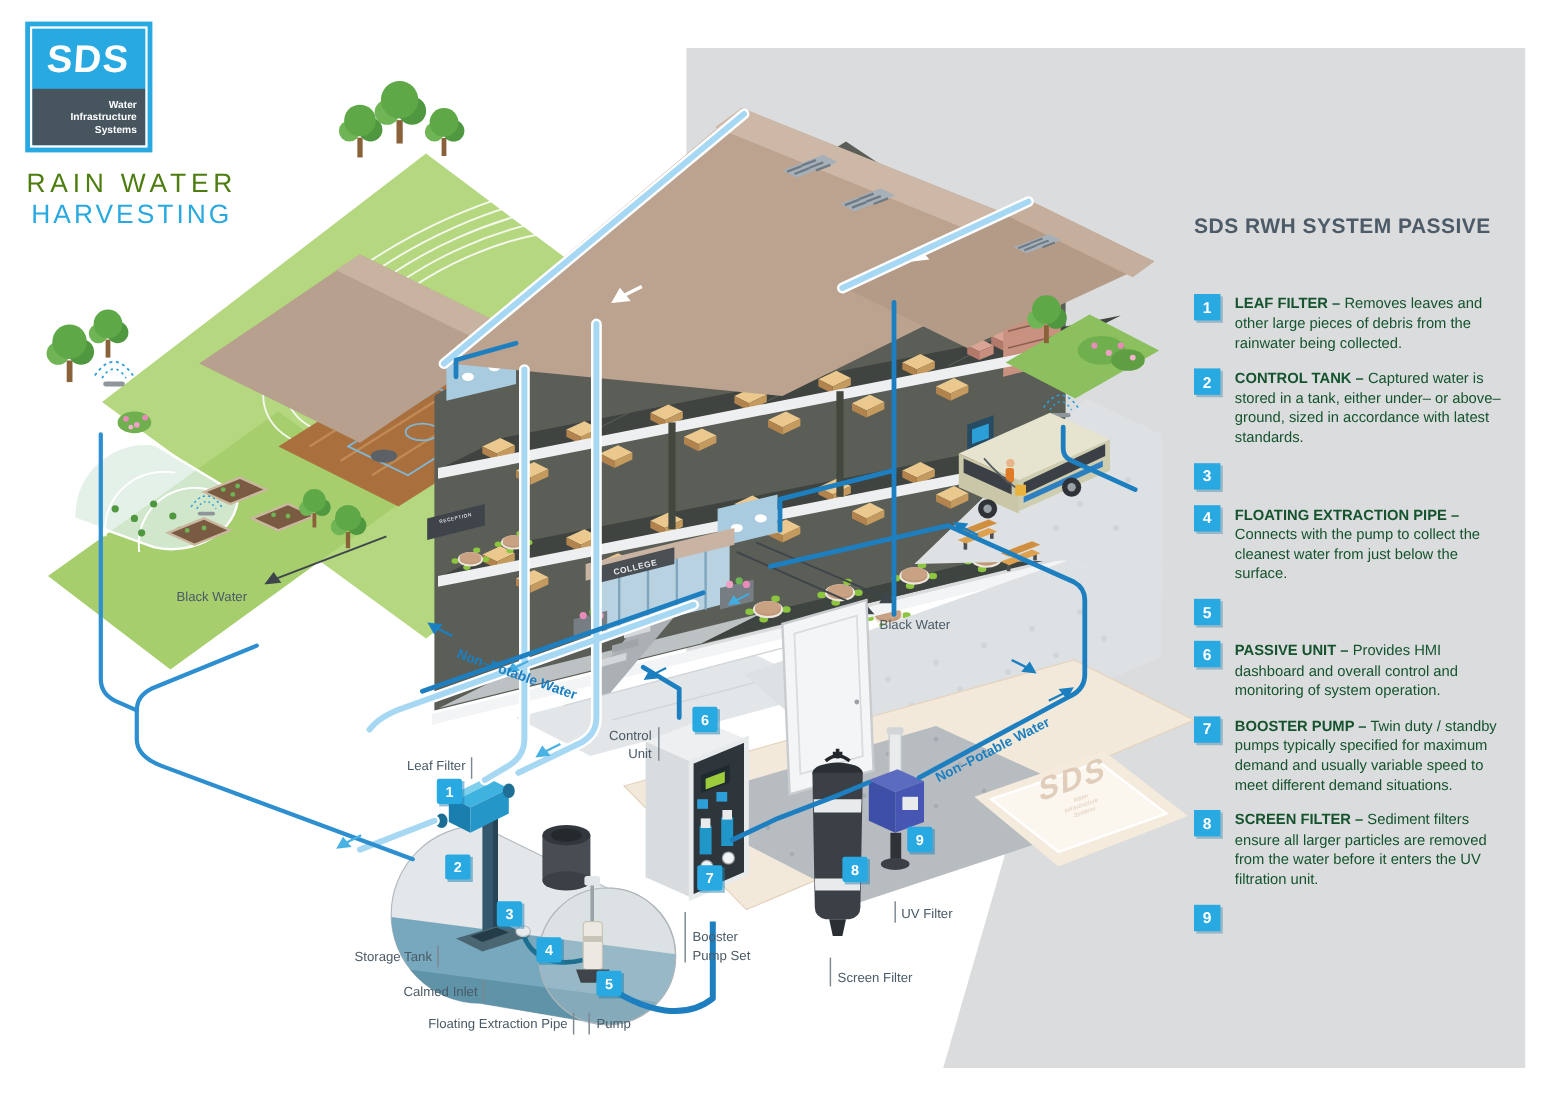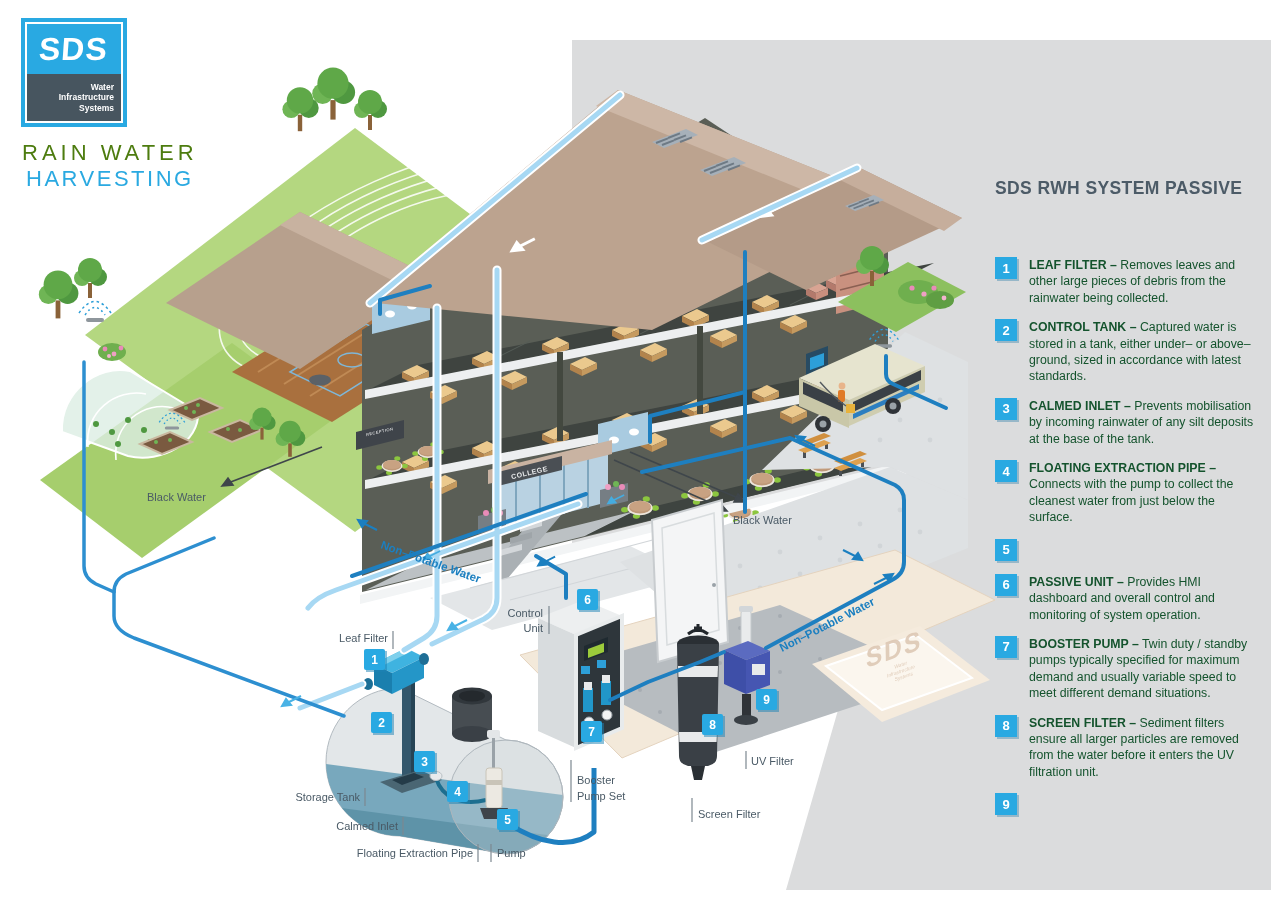--- a/index.html
+++ b/index.html
@@ -13,21 +13,21 @@
   .logo-top{background:#29A9E2;flex:0 0 50px;display:flex;align-items:center;}
   .logo-top span{color:#fff;font-size:32px;font-weight:bold;letter-spacing:1px;padding-left:12px;transform:skewX(-4deg);}
   .logo-bottom{background:#47555F;flex:1;display:flex;flex-direction:column;justify-content:center;align-items:flex-end;padding-right:7px;}
   .logo-bottom span{color:#fff;font-size:8.5px;font-weight:bold;line-height:1.25;}
   
   .titleblock{position:absolute;left:22px;top:140px;}
   .titleblock .t1{font-size:22px;letter-spacing:4px;color:#4d7c0f;font-weight:500;}
   .titleblock .t2{font-size:22px;letter-spacing:2.5px;color:#2AA9E1;font-weight:500;text-align:center;}
   
   .legend{position:absolute;left:995px;top:178px;width:260px;}
-  .legend h2{margin:0 0 58px 0;font-size:17.5px;letter-spacing:.4px;color:#4C5B67;font-weight:bold;}
+  .legend h2{margin:0 0 46px 0;font-size:17.5px;letter-spacing:.4px;color:#4C5B67;font-weight:bold;}
   .legend .item{display:flex;gap:12px;margin-bottom:13px;}
   .legend .badge{flex:none;width:22px;height:22px;background:#29A9E2;color:#fff;font-weight:bold;font-size:13px;
      display:flex;align-items:center;justify-content:center;box-shadow:2px 2px 0 rgba(27,116,160,.35);}
   .legend .txt{font-size:12.3px;line-height:16.4px;color:#14532d;}
   .legend .txt b{font-weight:bold;}
   text{font-family:"Liberation Sans",sans-serif;}
 </style>
 </head>
 <body>
 
@@ -645,21 +645,20 @@
     <div class="item">
         <div class="badge">1</div>
         <div class="txt"><b>LEAF FILTER –</b> <span>Removes leaves and other large pieces of debris from the rainwater being collected.</span></div>
       </div>
     <div class="item">
         <div class="badge">2</div>
         <div class="txt"><b>CONTROL TANK –</b> <span>Captured water is stored in a tank, either under– or above– ground, sized in accordance with latest standards.</span></div>
       </div>
     <div class="item">
         <div class="badge">3</div>
-        <div class="txt"><b>CALMED INLET –</b> <span>Prevents mobilisation by incoming rainwater of any silt deposits at the base of the tank.</span></div>
       </div>
     <div class="item">
         <div class="badge">4</div>
         <div class="txt"><b>FLOATING EXTRACTION PIPE –</b> <span>Connects with the pump to collect the cleanest water from just below the surface.</span></div>
       </div>
     <div class="item">
         <div class="badge">5</div>
       </div>
     <div class="item">
         <div class="badge">6</div>

